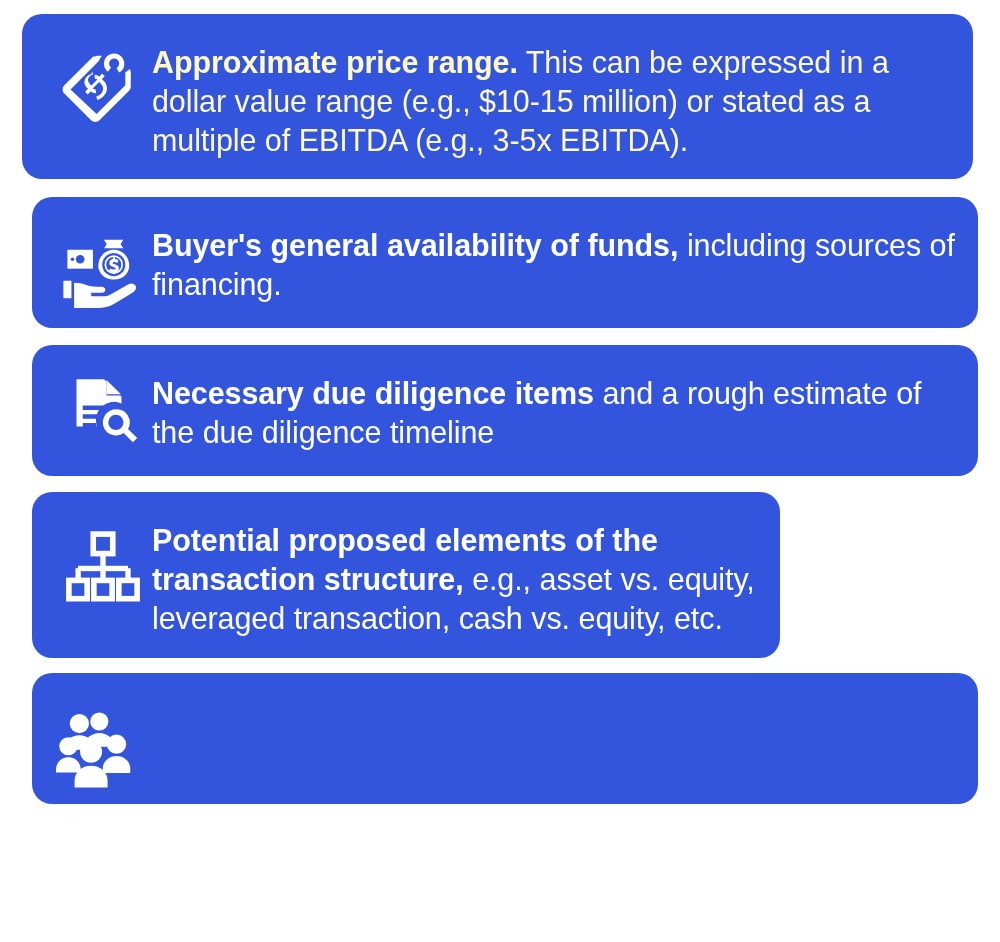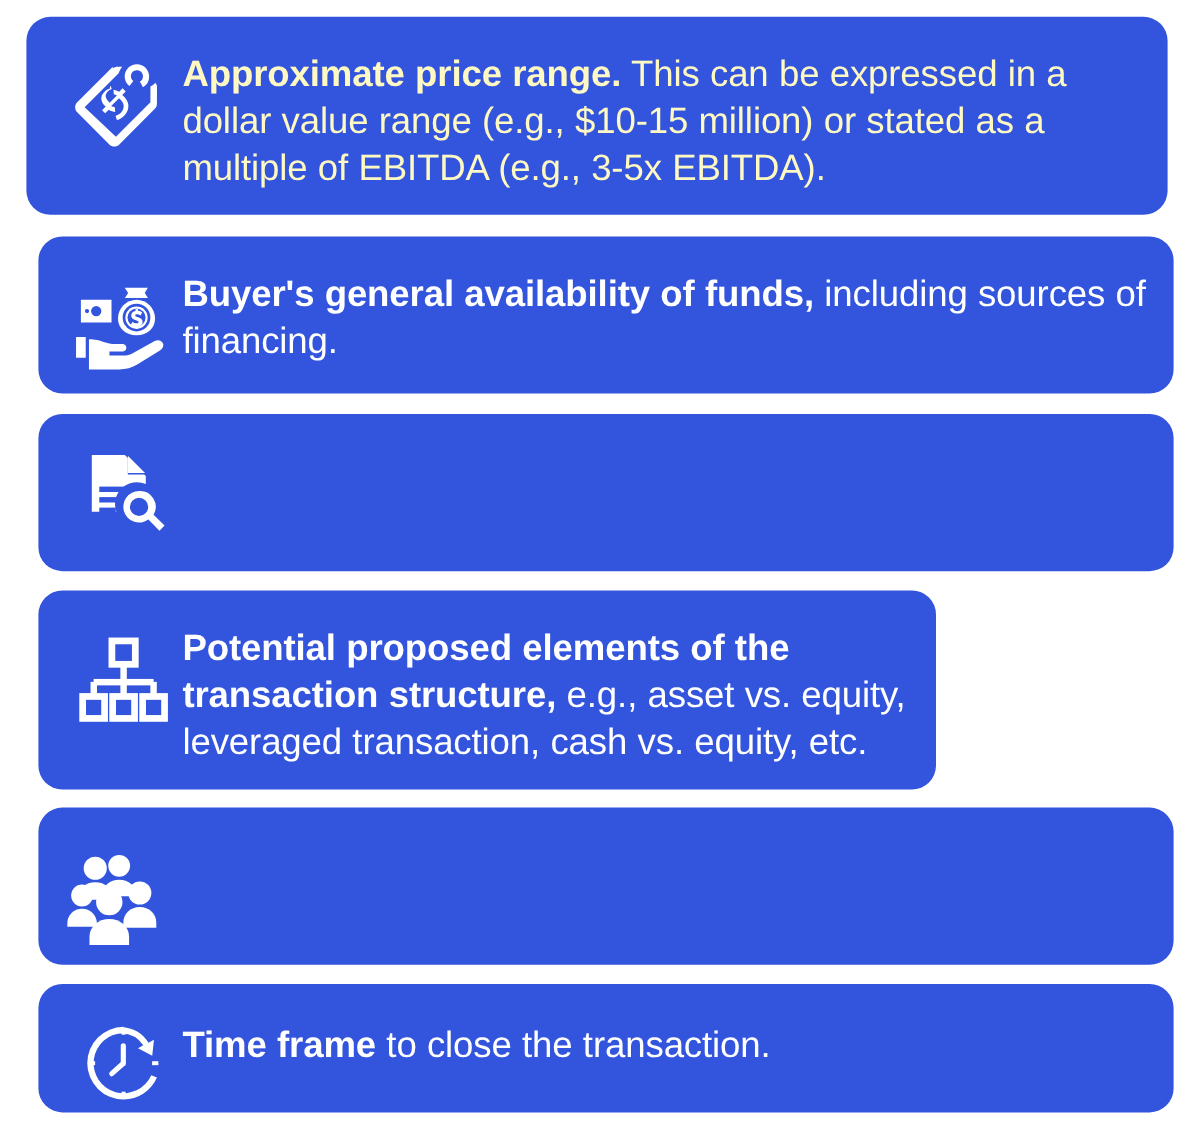--- a/index.html
+++ b/index.html
@@ -153,20 +153,23 @@
         <path d="M10 5h22l14 14v5.3a14.6 14.6 0 0 0-19.6 18.4H10V5z"></path>
         <path d="M34 6.5V18h11.5L34 6.5z" fill="#3355dd"></path>
         <path d="M34 5.5V17h11.5" fill="#ffffff"></path>
         <rect x="15" y="26" width="20" height="3.6" fill="#3355dd"></rect>
         <rect x="15" y="33" width="15" height="3.6" fill="#3355dd"></rect>
         <rect x="15" y="40" width="11" height="3.6" fill="#3355dd"></rect>
         <circle cx="41.5" cy="39.5" r="11.5" fill="#3355dd"></circle>
         <path d="M41.5 29a10.5 10.5 0 1 0 6.2 19l7.4 7.4 3.4-3.4-7.3-7.3A10.5 10.5 0 0 0 41.5 29zm0 4.4a6.1 6.1 0 1 1 0 12.2 6.1 6.1 0 0 1 0-12.2z" fill="#ffffff"></path>
       </svg>
     </div>
+    <div class="card-text" style="color: rgb(255, 255, 255);">
+      <b>Necessary due diligence items</b><span> and a rough estimate of the due diligence timeline</span>
+    </div>
   </div>
 
   <div class="card" id="card-4" style="background: rgb(51, 85, 221);">
     <div class="card-icon">
       <svg width="78" height="78" viewBox="0 0 64 64" aria-hidden="true">
         <rect x="24" y="5" width="16" height="16" fill="none" stroke="#ffffff" stroke-width="4.6"></rect>
         <rect x="4" y="43" width="15" height="15" fill="none" stroke="#ffffff" stroke-width="4.6"></rect>
         <rect x="24.5" y="43" width="15" height="15" fill="none" stroke="#ffffff" stroke-width="4.6"></rect>
         <rect x="45" y="43" width="15" height="15" fill="none" stroke="#ffffff" stroke-width="4.6"></rect>
         <rect x="29.8" y="21" width="4.4" height="12" fill="#ffffff"></rect>
@@ -196,31 +199,14 @@
 
         <circle cx="44" cy="28.5" r="7"></circle>
         <path d="M34 46.5c0-5.5 4.4-9.5 10-9.5s10 4 10 9.5v3H34v-3z"></path>
 
         <circle cx="25.5" cy="34" r="8"></circle>
         <path d="M13.5 55c0-6.2 5.3-10.8 12-10.8S37.5 48.8 37.5 55v5h-24v-5z"></path>
       </svg>
     </div>
   </div>
 
-  <div class="card" id="card-6" style="background: rgb(51, 85, 221);">
-    <div class="card-icon">
-      <svg width="76" height="76" viewBox="0 0 64 64" aria-hidden="true">
-        <path d="M32 6.5a25.5 25.5 0 1 0 0 51 25.5 25.5 0 0 0 23.4-15.4l-4-1.7A21.1 21.1 0 1 1 32 10.9v-4.4z" fill="#ffffff"></path>
-        <path d="M30.5 6.7c8 0 15.2 4.4 19 11l3.8-2.2-1.2 11.2-10-5.2 3.7-2.1a18.6 18.6 0 0 0-15.3-8.3V6.7z" fill="#ffffff"></path>
-        <rect x="30" y="18" width="3.6" height="16" rx="1.8" fill="#ffffff"></rect>
-        <rect x="20.5" y="34.5" width="13.5" height="3.6" rx="1.8" fill="#ffffff" transform="rotate(-42 27 36)"></rect>
-        <rect x="30.6" y="7.6" width="2.8" height="4.4" fill="#ffffff"></rect>
-        <rect x="30.6" y="52" width="2.8" height="4.4" fill="#ffffff"></rect>
-        <rect x="7.6" y="30.6" width="4.4" height="2.8" fill="#ffffff"></rect>
-        <rect x="52" y="30.6" width="4.4" height="2.8" fill="#ffffff"></rect>
-      </svg>
-    </div>
-    <div class="card-text" style="color: rgb(255, 255, 255);">
-      <b>Time frame</b><span> to close the transaction.</span>
-    </div>
-  </div>
 
 </div>
 
 </body></html>

